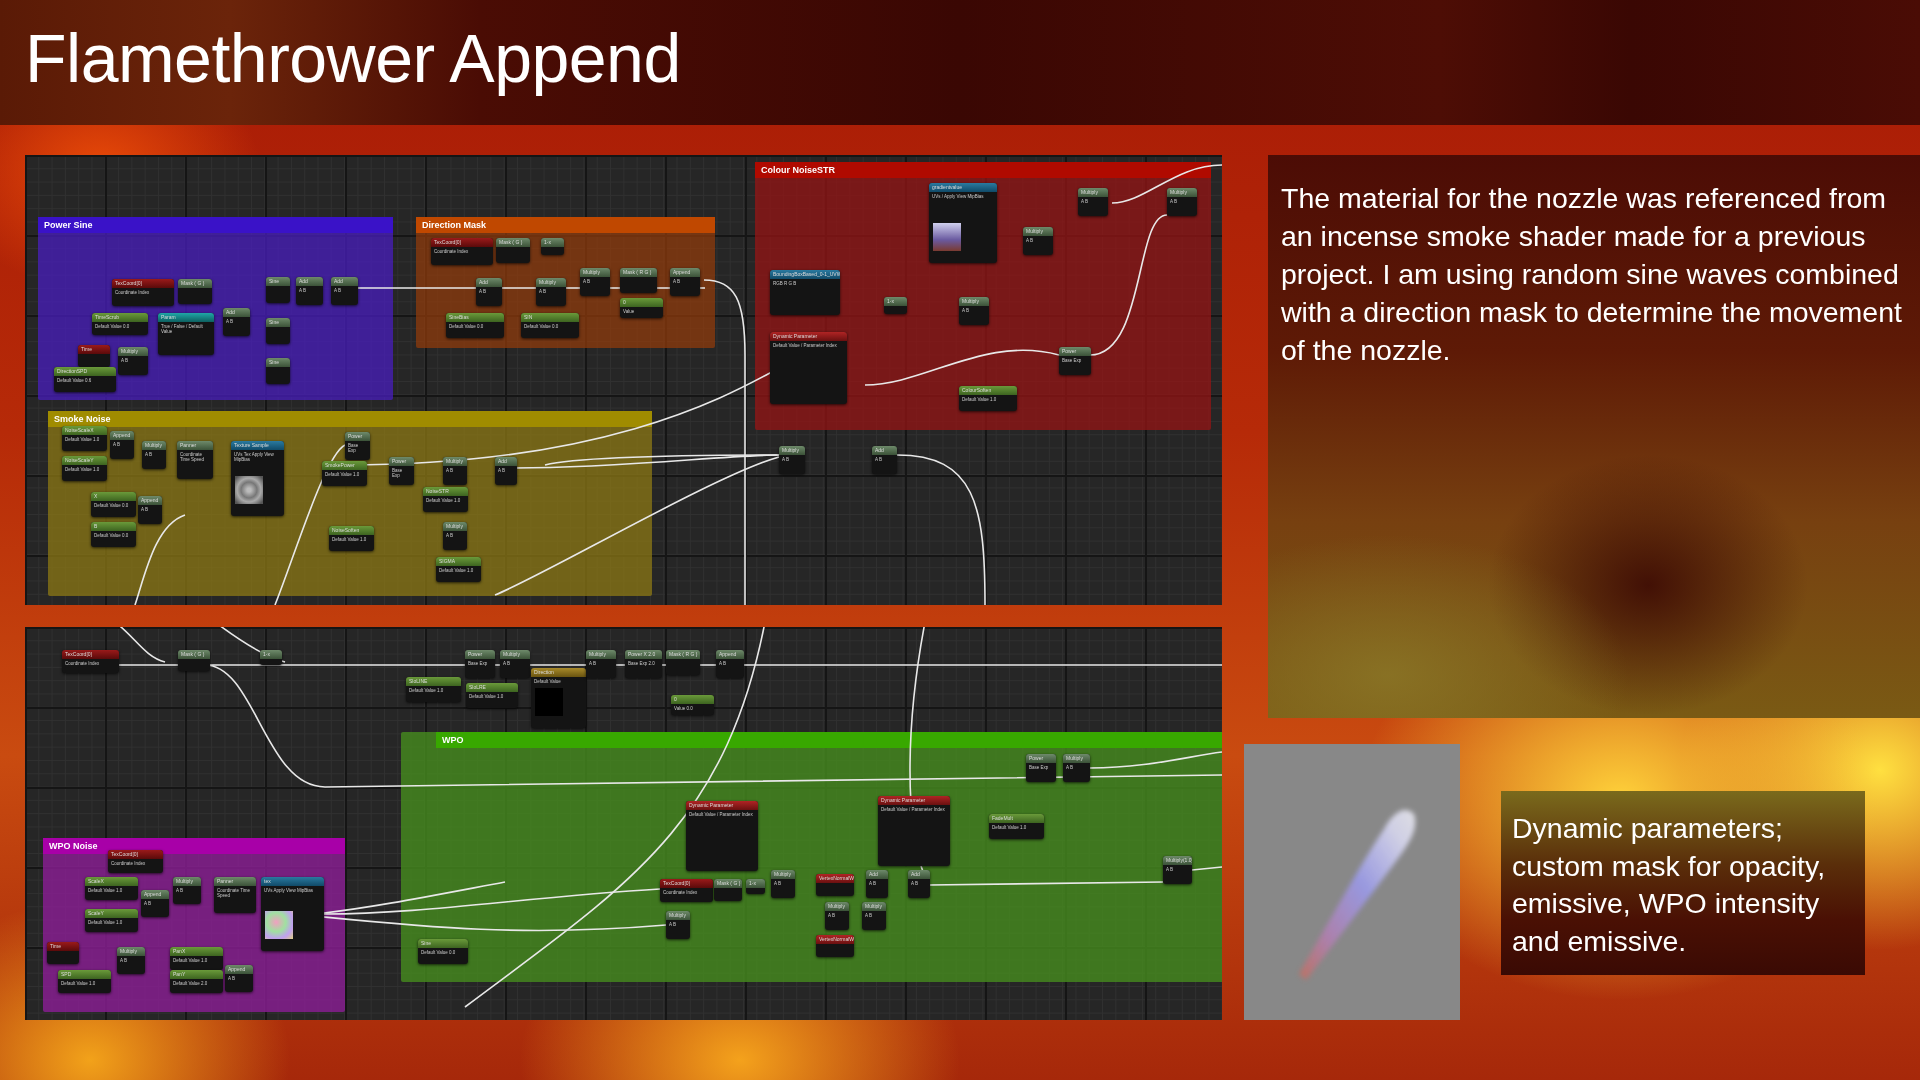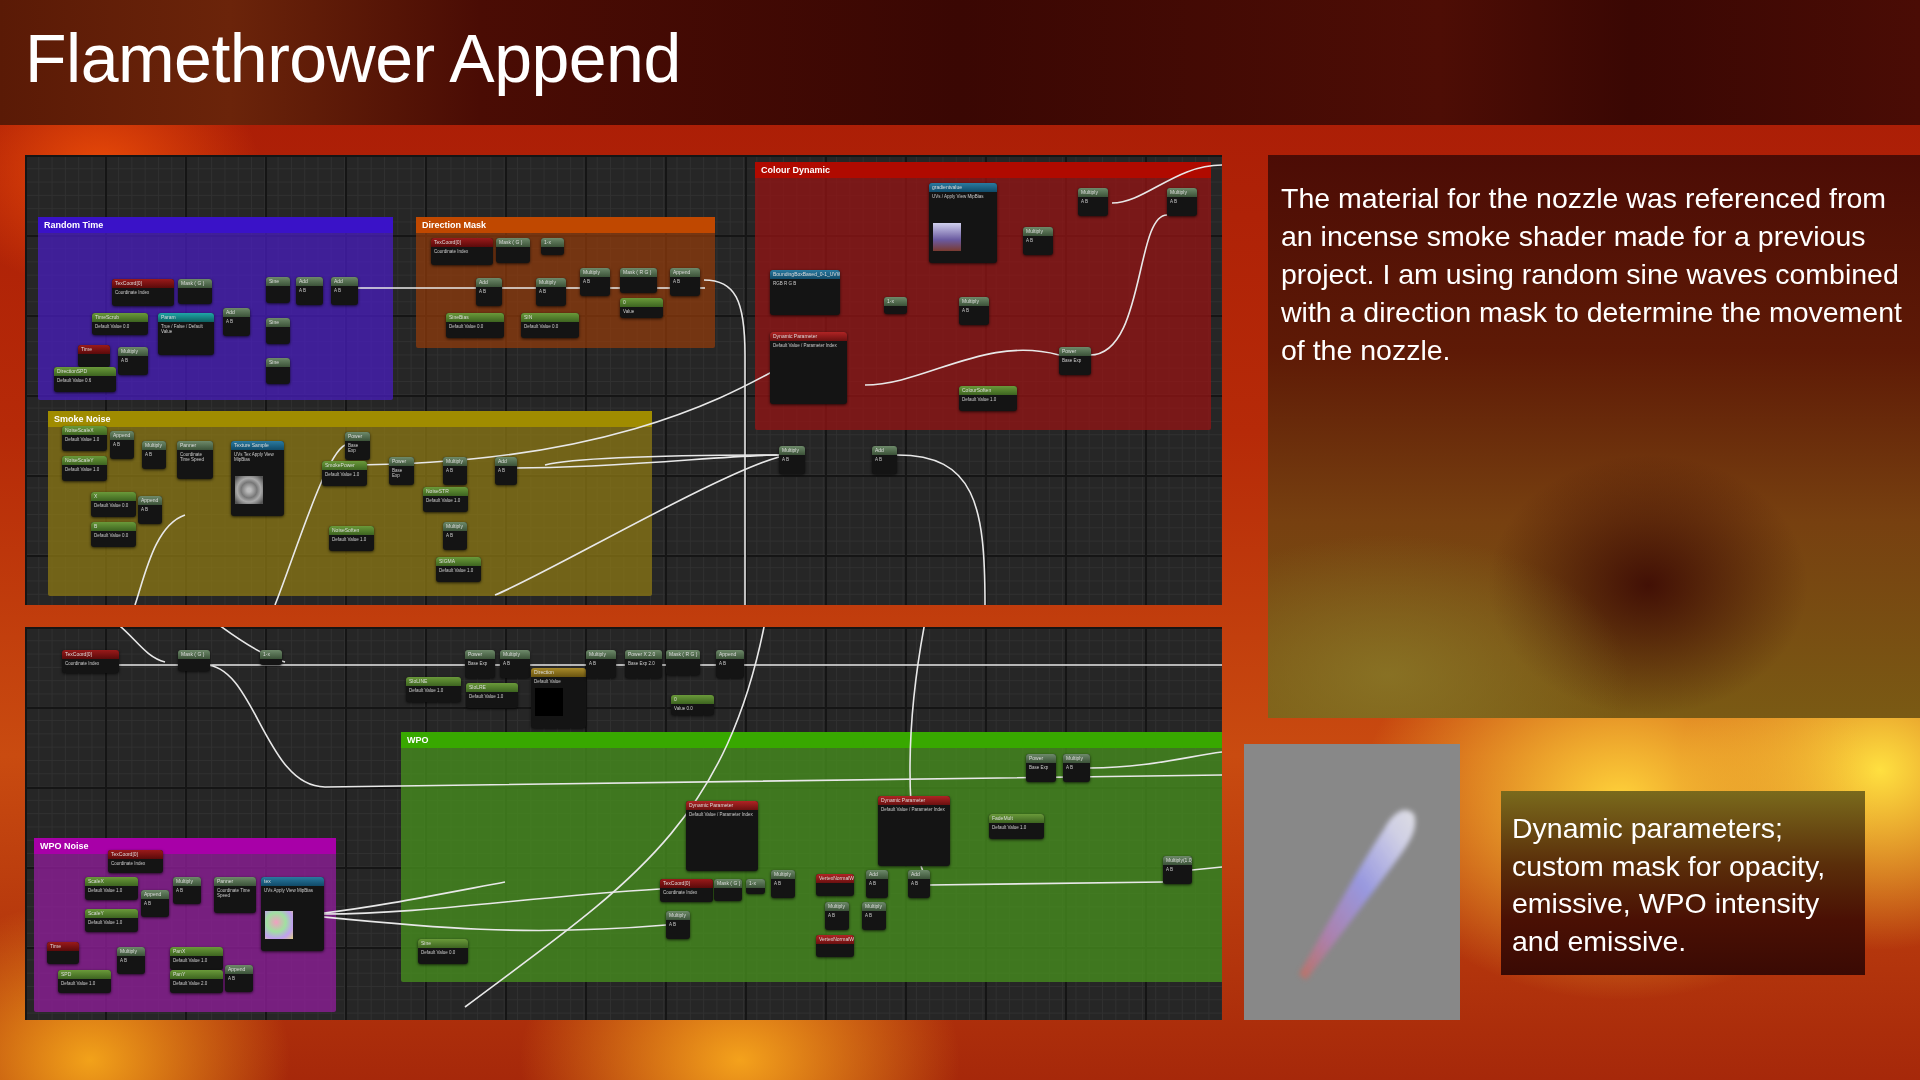--- a/index.html
+++ b/index.html
@@ -54,27 +54,27 @@
 </head>
 <body>
 
 <div id="header">
   <h1 id="title">Flamethrower Append</h1>
 </div>
 
 <div id="panel-top" class="panel">
   <div class="layer">
       <div class="comment" style="left: 13px; top: 62px; width: 355px; height: 183px; background: rgba(72, 30, 190, 0.75);">
-        <div class="chead" style="background: rgb(58, 18, 200);">Random Time</div>
+        <div class="chead" style="background: rgb(58, 18, 200);">Power Sine</div>
       </div>
       <div class="comment" style="left: 391px; top: 62px; width: 299px; height: 131px; background: rgba(150, 60, 10, 0.7);">
         <div class="chead" style="background: rgb(192, 72, 0);">Direction Mask</div>
       </div>
       <div class="comment" style="left: 730px; top: 7px; width: 456px; height: 268px; background: rgba(150, 20, 20, 0.75);">
-        <div class="chead" style="background: rgb(176, 10, 0);">Colour Dynamic</div>
+        <div class="chead" style="background: rgb(176, 10, 0);">Colour NoiseSTR</div>
       </div>
       <div class="comment" style="left: 23px; top: 256px; width: 604px; height: 185px; background: rgba(140, 120, 20, 0.75);">
         <div class="chead" style="background: rgb(160, 140, 0);">Smoke Noise</div>
       </div>
     </div>
   <svg class="wires" width="1197" height="450">
       <path d="M 310 133 L 680 133"></path>
       <path d="M 679 125 C 710 125 720 145 720 200 L 720 450"></path>
       <path d="M 320 310 C 600 310 720 230 760 210"></path>
       <path d="M 520 310 C 560 300 720 300 760 300"></path>
@@ -295,24 +295,24 @@
       </div>
       <div class="node" style="left: 847px; top: 291px; width: 25px; height: 28px;">
         <div class="nhead h-math">Add</div>
         <div class="nbody">A B</div>
       </div>
     </div>
 </div>
 
 <div id="panel-bottom" class="panel">
   <div class="layer">
-      <div class="comment" style="left: 376px; top: 105px; width: 836px; height: 250px; background: rgba(70, 140, 30, 0.8);">
+      <div class="comment" style="left: 376px; top: 105px; width: 836px; height: 250px; background: rgba(70, 140, 30, 0.8); padding-left: 35px;">
         <div class="chead" style="background: rgb(56, 168, 0);">WPO</div>
       </div>
-      <div class="comment" style="left: 9px; top: 211px; width: 302px; height: 174px; background: rgba(140, 30, 150, 0.8);">
+      <div class="comment" style="left: 18px; top: 211px; width: 302px; height: 174px; background: rgba(140, 30, 150, 0.8);">
         <div class="chead" style="background: rgb(168, 0, 168);">WPO Noise</div>
       </div>
     </div>
   <svg class="wires" width="1197" height="393">
       <path d="M 92 38 L 1197 38"></path>
       <path d="M 180 38 C 230 38 240 160 300 160 L 1197 148"></path>
       <path d="M 90 -5 C 110 10 120 30 140 35"></path>
       <path d="M 190 -5 C 210 10 240 30 260 35"></path>
       <path d="M 440 380 C 600 260 700 200 740 -5"></path>
       <path d="M 900 250 C 880 200 880 100 900 -5"></path>

